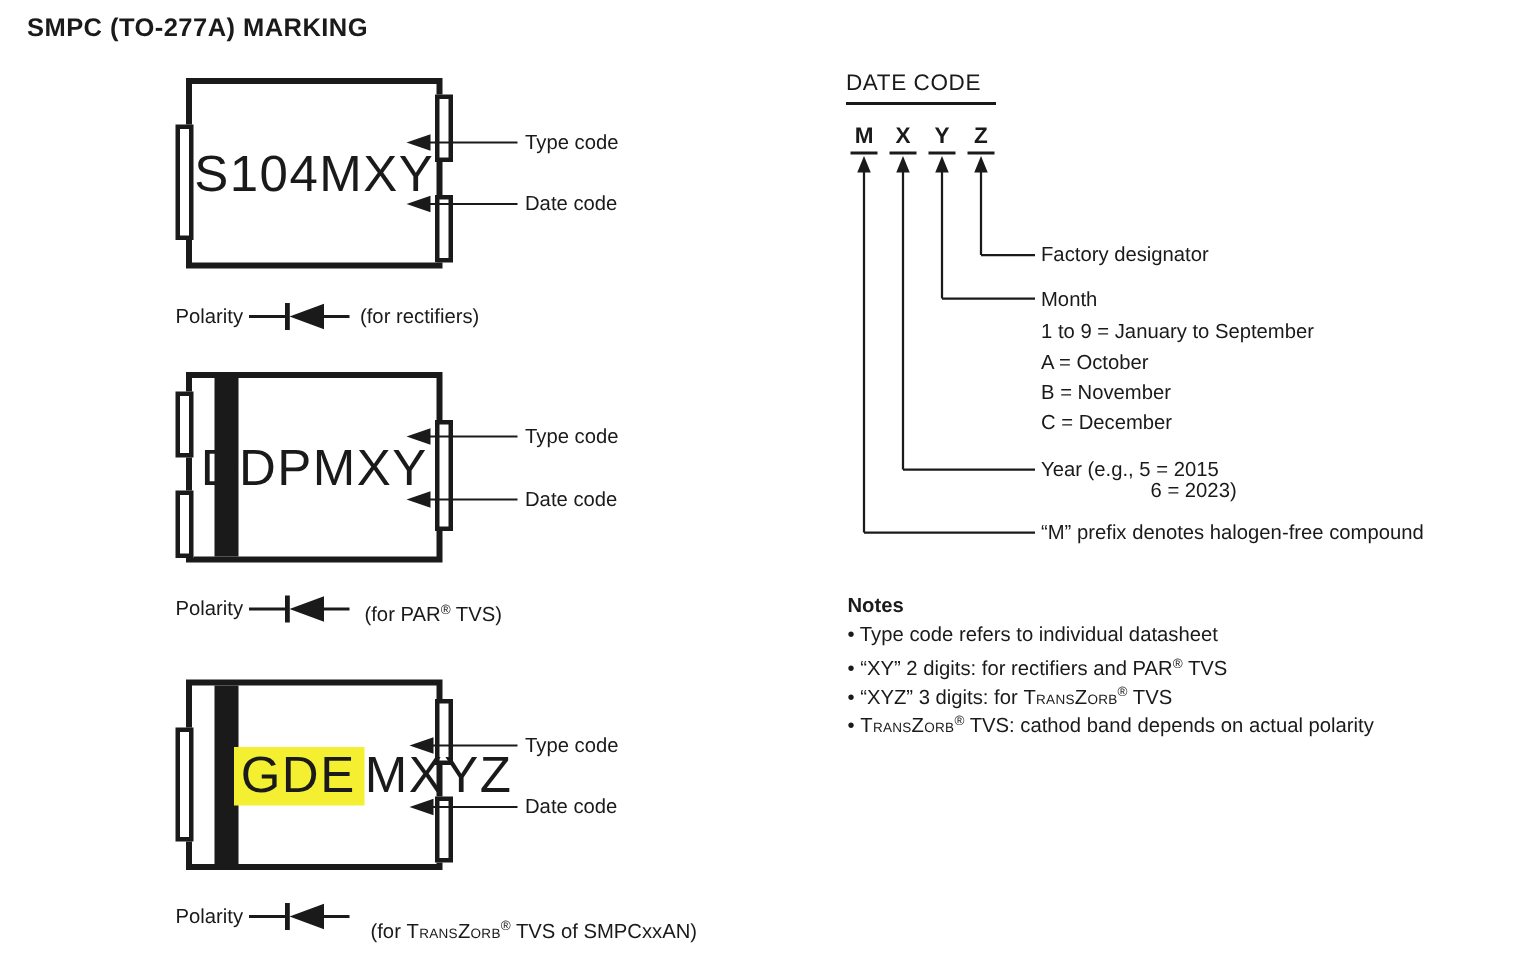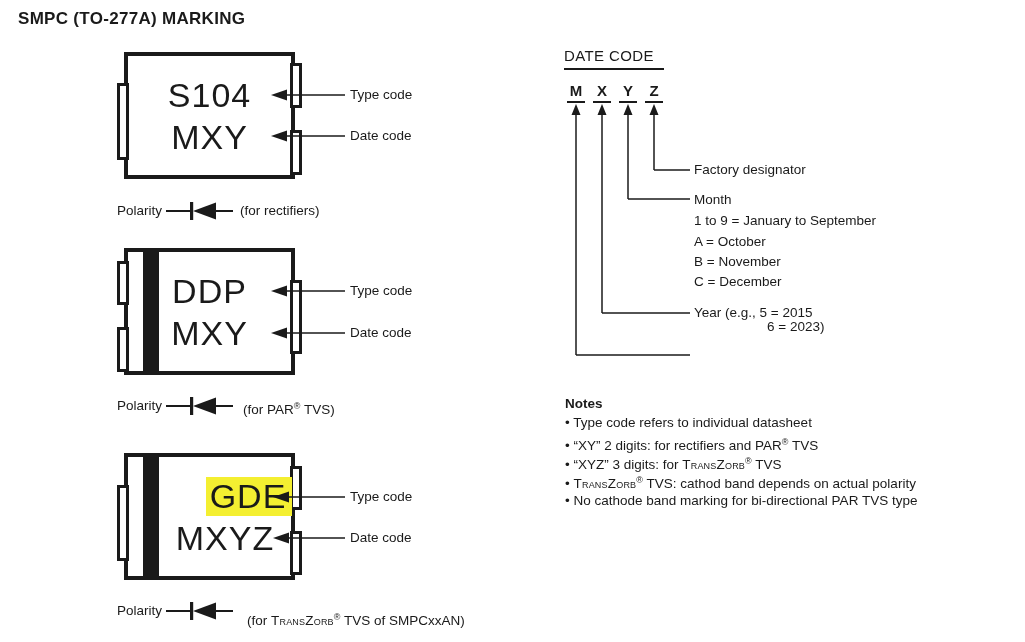--- a/index.html
+++ b/index.html
@@ -9,21 +9,21 @@
   }
   .abs{position:absolute;}
   #title{left:18px;top:9px;font-size:17px;font-weight:bold;letter-spacing:.3px;text-align:right;}
   
   .pkg{position:absolute;left:124px;width:171px;height:127px;border:4px solid #1a1a1a;
        background:#fff;box-sizing:border-box;}
   .tab{position:absolute;width:12px;border:3px solid #1a1a1a;background:#fff;box-sizing:border-box;}
   .tab-l{left:-11px;}
   .tab-r{right:-11px;}
   .band{position:absolute;left:15px;top:0;bottom:0;width:16px;background:#1a1a1a;}
-  .pkg-text{position:absolute;top:0;bottom:0;left:0;right:0;display:flex;flex-direction:column;
+  .pkg-text{position:absolute;top:0;bottom:0;left:0;right:0;display:flex;flex-direction:row;
             justify-content:center;align-items:center;font-size:34px;line-height:42px;
             letter-spacing:1px;white-space:nowrap;}
   .pkg-text.offset{left:31px;}
   .hl{background:var(--hl,#f4ef31);padding:0 6px 1px 4px;margin-left:48px;}
   
   .lbl{position:absolute;font-size:13.5px;line-height:18px;white-space:nowrap;}
   .sup{font-size:9px;vertical-align:5px;}
   .sc{font-variant:small-caps;letter-spacing:.2px;}
   
   #dc-heading{left:564px;top:47px;font-size:15px;letter-spacing:.4px;
@@ -101,27 +101,27 @@
   <span class="dc-letter" style="left:642px">Z</span>
 
   <div class="lbl" style="left:694px;top:161px">Factory designator</div>
   <div class="lbl" style="left:694px;top:191px">Month</div>
   <div class="lbl" style="left:694px;top:212px">1 to 9 = January to September</div>
   <div class="lbl" style="left:694px;top:233px">A = October</div>
   <div class="lbl" style="left:694px;top:253px">B = November</div>
   <div class="lbl" style="left:694px;top:273px">C = December</div>
   <div class="lbl" style="left:694px;top:304px">Year (e.g.,  5 = 2015</div>
   <div class="lbl" style="left:767px;top:318px">6 = 2023)</div>
+  <div class="lbl" style="left:694px;top:346px">“M” prefix denotes halogen-free compound</div>
 
   <div id="notes-heading" class="abs">Notes</div>
   <div class="note-line" style="top:413px"><span>• Type code refers to individual datasheet</span></div>
   <div class="note-line" style="top:433px"><span>• “XY” 2 digits: for rectifiers and PAR</span><span class="sup">®</span><span> TVS</span></div>
   <div class="note-line" style="top:452px"><span>• “XYZ” 3 digits: for </span><span class="sc">TransZorb</span><span class="sup">®</span><span> TVS</span></div>
   <div class="note-line" style="top:471px"><span>• </span><span class="sc">TransZorb</span><span class="sup">®</span><span> TVS: cathod band depends on actual polarity</span></div>
-  <div class="note-line" style="top:491px"><span>• No cathode band marking for bi-directional PAR TVS type</span></div>
 
   <svg id="lineart" viewBox="0 0 1025 642">
 
     <g>
       <line x1="286" y1="95" x2="345" y2="95"></line>
         <polygon points="271,95 287,89.5 287,100.5"></polygon>
     </g>
     <g>
       <line x1="286" y1="136" x2="345" y2="136"></line>
         <polygon points="271,136 287,130.5 287,141.5"></polygon>

